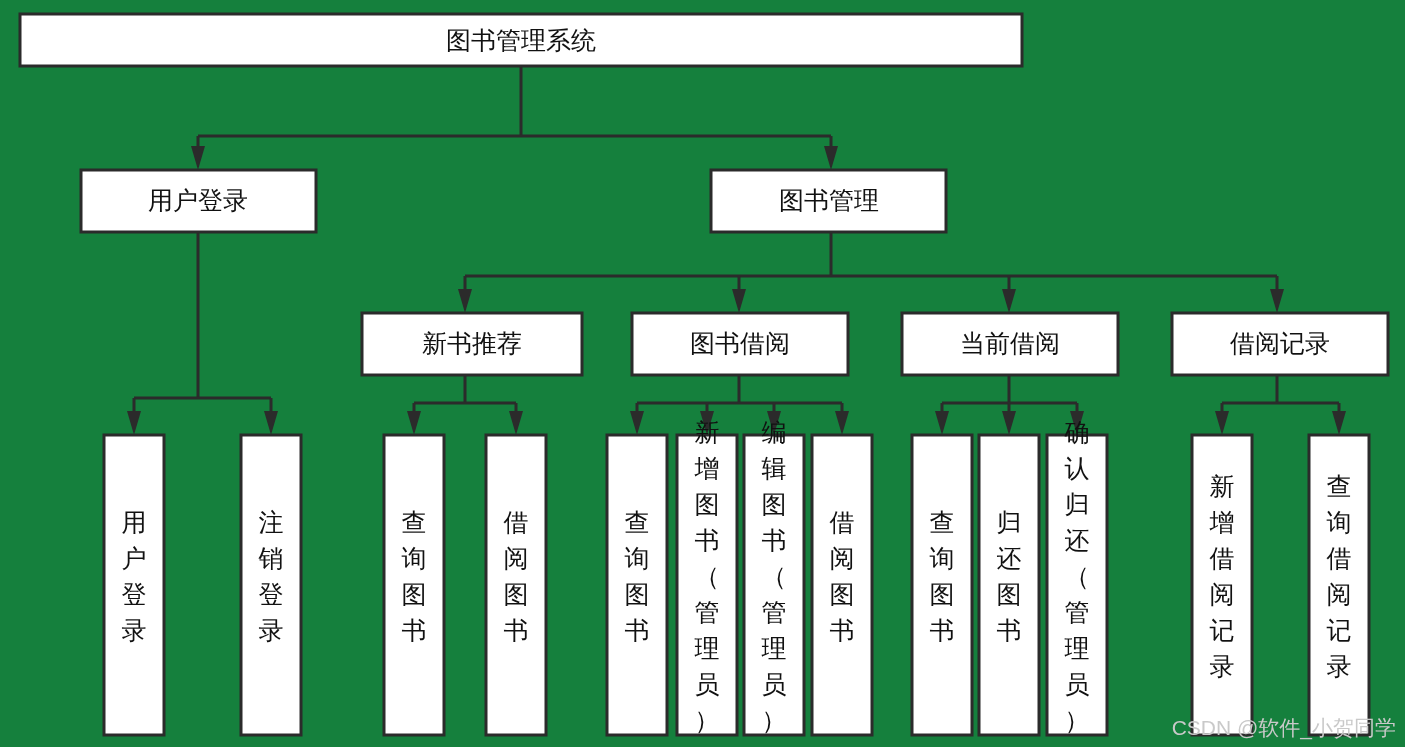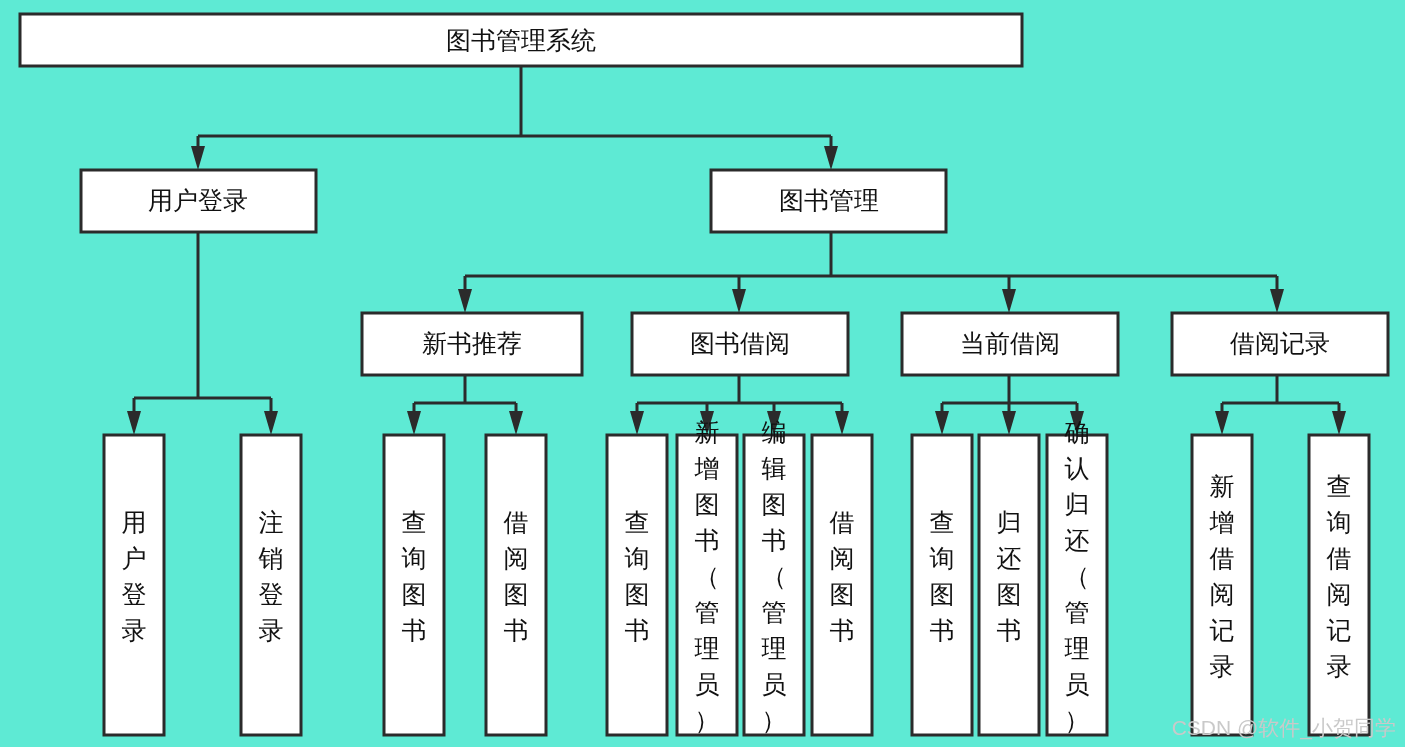--- a/index.html
+++ b/index.html
@@ -7,21 +7,21 @@
     padding: 0;
     background: #ffffff;
   }
   body {
     font-family: "Liberation Sans", "DejaVu Sans", sans-serif;
   }
   #diagram-root {
     position: relative;
     width: 1405px;
     height: 747px;
-    background: #5eead4;
+    background: #15803d;
     overflow: hidden;
   }
   svg.diagram-canvas {
     position: absolute;
     left: 0;
     top: 0;
     width: 1405px;
     height: 747px;
     display: block;
   }

